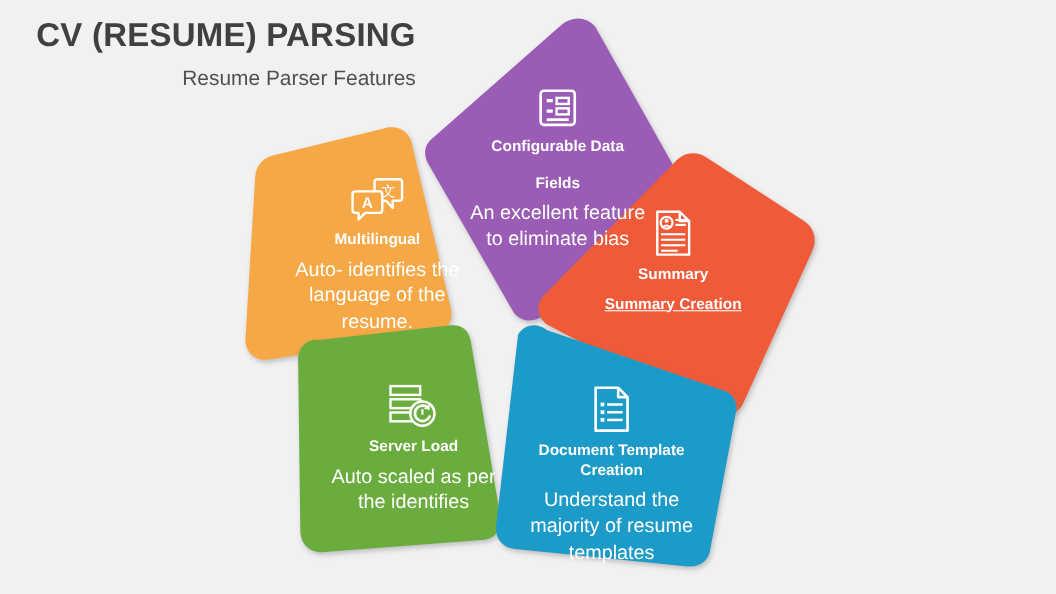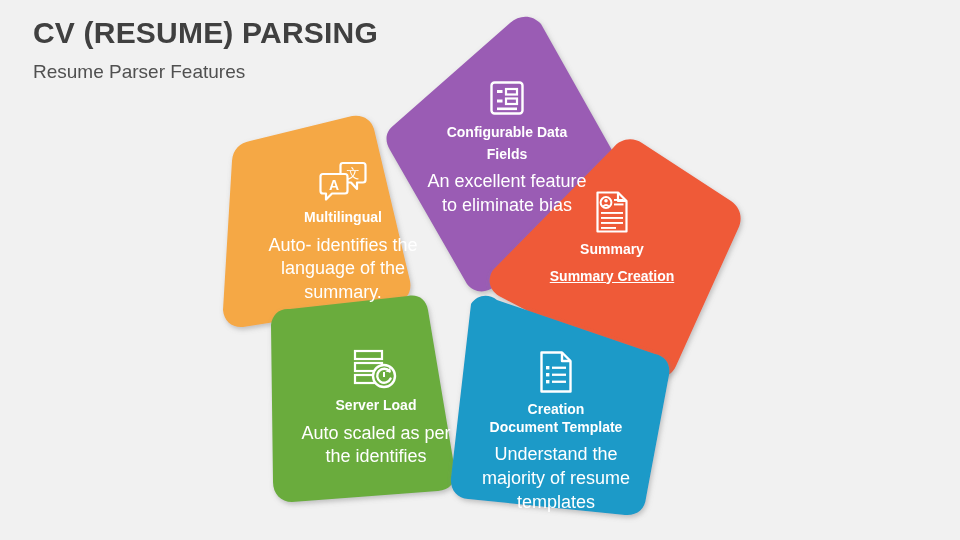--- a/index.html
+++ b/index.html
@@ -32,20 +32,21 @@
     white-space: nowrap;
     text-align: center;
   }
   #page-subtitle {
     font-size: 19px;
     font-weight: normal;
     color: #505050;
     margin: 10px 0 16px 0;
     line-height: 1.2;
     white-space: nowrap;
+    text-align: right;
   }
 
   
   #pinwheel {
     position: absolute;
     left: 0;
     top: 0;
     width: 960px;
     height: 540px;
   }
@@ -178,41 +179,41 @@
       <svg width="38" height="38" viewBox="0 0 38 38">
         <rect x="3.5" y="3.5" width="31" height="31" rx="3" ry="3" fill="none" stroke="#ffffff" stroke-width="2.4"></rect>
         <rect x="9" y="11" width="5.5" height="3" fill="#ffffff"></rect>
         <rect x="18" y="10" width="11" height="5.5" fill="none" stroke="#ffffff" stroke-width="2.2"></rect>
         <rect x="9" y="20.5" width="5.5" height="3" fill="#ffffff"></rect>
         <rect x="18" y="19.5" width="11" height="5.5" fill="none" stroke="#ffffff" stroke-width="2.2"></rect>
         <rect x="9" y="28.5" width="20" height="2.6" fill="#ffffff"></rect>
       </svg>
     </span>
     <p class="petal-title">Configurable Data</p>
-    <p class="petal-title" style="margin-top:4px">Fields</p>
+    <p class="petal-title" style="margin-top:16px">Fields</p>
     <p class="petal-desc">An excellent feature to eliminate bias</p>
   </div>
 
   <div class="petal-content" id="content-multilingual">
     <span class="petal-icon">
       <svg width="50" height="42" viewBox="0 0 50 42">
 
         <path d="M 25 3 L 45 3 Q 47.5 3 47.5 5.5 L 47.5 20 Q 47.5 22.5 45 22.5
                  L 39 22.5 L 39 29 L 33 22.5 L 25 22.5 Q 22.5 22.5 22.5 20
                  L 22.5 5.5 Q 22.5 3 25 3 Z" fill="none" stroke="#ffffff" stroke-width="2.2" stroke-linejoin="round"></path>
         <text x="35" y="18" font-family="'DejaVu Sans', sans-serif" font-size="13" fill="#ffffff" text-anchor="middle">文</text>
 
         <path d="M 5 14 L 27 14 Q 29.5 14 29.5 16.5 L 29.5 31 Q 29.5 33.5 27 33.5
                  L 14 33.5 L 8 39.5 L 8 33.5 L 5 33.5 Q 2.5 33.5 2.5 31
                  L 2.5 16.5 Q 2.5 14 5 14 Z" fill="#f5a844" stroke="#ffffff" stroke-width="2.2" stroke-linejoin="round"></path>
         <text x="16" y="29.5" font-family="'Liberation Sans', sans-serif" font-size="14" font-weight="bold" fill="#ffffff" text-anchor="middle">A</text>
       </svg>
     </span>
     <p class="petal-title">Multilingual</p>
-    <p class="petal-desc">Auto- identifies the language of the summary.</p>
+    <p class="petal-desc">Auto- identifies the language of the resume.</p>
   </div>
 
   <div class="petal-content" id="content-document-summary">
     <span class="petal-icon">
       <svg width="36" height="44" viewBox="0 0 36 44">
         <path d="M 3.5 2.5 L 24 2.5 L 32.5 11 L 32.5 41.5 L 3.5 41.5 Z" fill="none" stroke="#ffffff" stroke-width="2.2" stroke-linejoin="round"></path>
         <path d="M 24 2.5 L 24 11 L 32.5 11" fill="none" stroke="#ffffff" stroke-width="2.2" stroke-linejoin="round"></path>
         <circle cx="12" cy="12.5" r="5.4" fill="none" stroke="#ffffff" stroke-width="2"></circle>
         <circle cx="12" cy="10.7" r="1.8" fill="#ffffff"></circle>
         <path d="M 8.9 16.5 Q 12 13.5, 15.1 16.5" fill="none" stroke="#ffffff" stroke-width="1.7"></path>
@@ -250,18 +251,18 @@
         <path d="M 3.5 2.5 L 24 2.5 L 32.5 11 L 32.5 41.5 L 3.5 41.5 Z" fill="none" stroke="#ffffff" stroke-width="2.4" stroke-linejoin="round"></path>
         <path d="M 24 2.5 L 24 11 L 32.5 11" fill="none" stroke="#ffffff" stroke-width="2.4" stroke-linejoin="round"></path>
         <rect x="8" y="16" width="3.4" height="3.4" fill="#ffffff"></rect>
         <rect x="14" y="16.6" width="14" height="2.3" fill="#ffffff"></rect>
         <rect x="8" y="23" width="3.4" height="3.4" fill="#ffffff"></rect>
         <rect x="14" y="23.6" width="14" height="2.3" fill="#ffffff"></rect>
         <rect x="8" y="30" width="3.4" height="3.4" fill="#ffffff"></rect>
         <rect x="14" y="30.6" width="14" height="2.3" fill="#ffffff"></rect>
       </svg>
     </span>
+    <p class="petal-title">Document Template</p>
     <p class="petal-title" style="margin-top:0">Creation</p>
-    <p class="petal-title">Document Template</p>
     <p class="petal-desc">Understand the majority of resume templates</p>
   </div>
 
 </div>
 
 </body></html>

